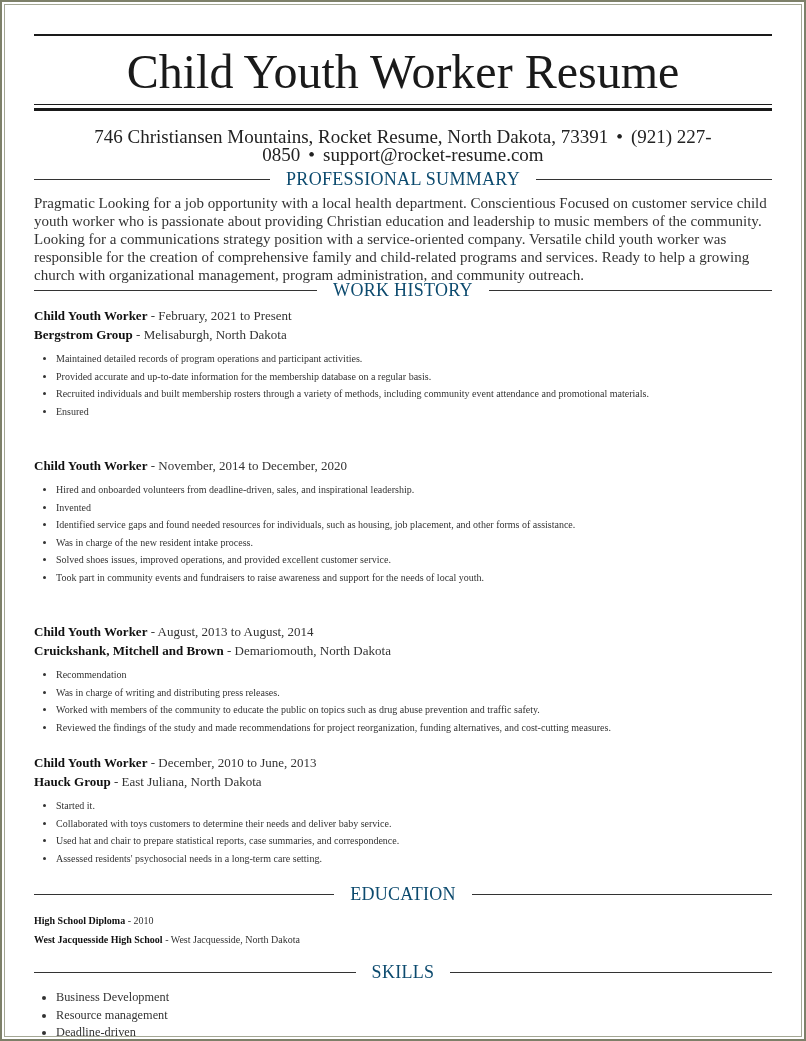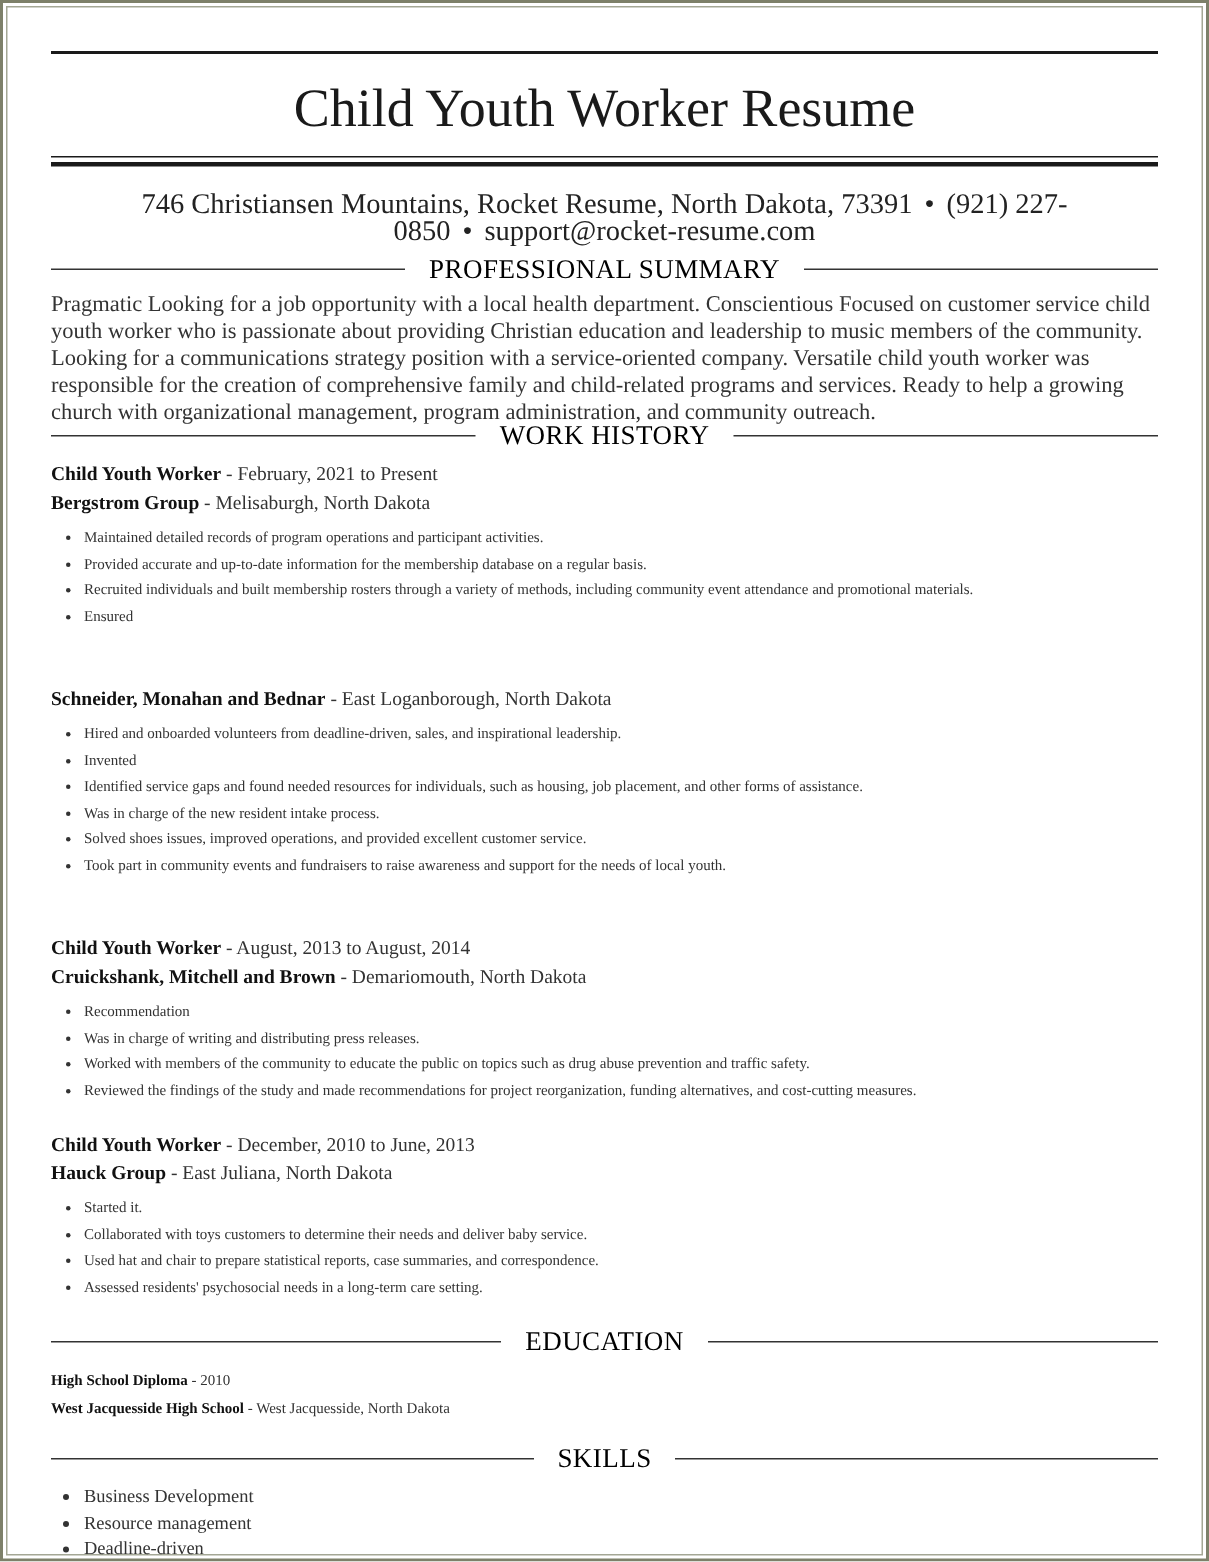--- a/index.html
+++ b/index.html
@@ -17,37 +17,37 @@
   .frame-inner {
     position: absolute; left: 4px; top: 4px; right: 4px; bottom: 4px;
     border: 1px solid #a4a795;
   }
   .page {
     position: absolute; left: 34px; top: 0; width: 738px;
   }
   .rule-top { position: absolute; top: 34px; left: 0; width: 738px; height: 2px; background: #1a1a1a; }
   .title {
     position: absolute; top: 50px; left: 0; width: 738px; text-align: center;
-    font-size: 36px; color: #1a1a1a; line-height: 44px;
+    font-size: 48px; color: #1a1a1a; line-height: 44px;
   }
   .rule-mid1 { position: absolute; top: 104px; left: 0; width: 738px; height: 1px; background: #1a1a1a; }
   .rule-mid2 { position: absolute; top: 108px; left: 0; width: 738px; height: 3px; background: #1a1a1a; }
   .contact {
     position: absolute; top: 128px; left: 0; width: 738px; text-align: center;
     font-size: 19px; color: #222; line-height: 18px;
   }
   .contact .dot { margin: 0 8px; }
 
   .section-head {
     position: absolute; left: 0; width: 738px; height: 22px;
     display: flex; align-items: center;
   }
   .section-head .line { flex: 1; height: 1px; background: #333; }
   .section-head .label {
-    font-size: 18px; color: #000000; padding: 0 16px; letter-spacing: 0.3px; line-height: 22px;
+    font-size: 18px; color: #0c4a6e; padding: 0 16px; letter-spacing: 0.3px; line-height: 22px;
   }
   .summary {
     position: absolute; top: 194px; left: 0; width: 738px;
     font-size: 15px; line-height: 18px; color: #333;
   }
   .job { position: absolute; left: 0; width: 738px; font-size: 13px; color: #333; }
   .job .line1, .job .line2 { line-height: 19px; }
   .job b { color: #111; }
   ul.bullets {
     margin: 6px 0 0 0; padding-left: 22px; list-style: disc;
@@ -96,21 +96,21 @@
     <div class="line2"><b>Bergstrom Group</b><span> - Melisaburgh, North Dakota</span></div>
     <ul class="bullets">
       <li>Maintained detailed records of program operations and participant activities.</li>
       <li>Provided accurate and up-to-date information for the membership database on a regular basis.</li>
       <li>Recruited individuals and built membership rosters through a variety of methods, including community event attendance and promotional materials.</li>
       <li>Ensured</li>
     </ul>
   </div>
 
   <div class="job" style="top:456px;">
-    <div class="line2"><b>Schneider, Monahan and Bednar</b><span> - East Loganborough, North Dakota</span></div>
+    <div class="line1"><b>Child Youth Worker</b><span> - November, 2014 to December, 2020</span></div>
     <ul class="bullets">
       <li>Hired and onboarded volunteers from deadline-driven, sales, and inspirational leadership.</li>
       <li>Invented</li>
       <li>Identified service gaps and found needed resources for individuals, such as housing, job placement, and other forms of assistance.</li>
       <li>Was in charge of the new resident intake process.</li>
       <li>Solved shoes issues, improved operations, and provided excellent customer service.</li>
       <li>Took part in community events and fundraisers to raise awareness and support for the needs of local youth.</li>
     </ul>
   </div>
 

